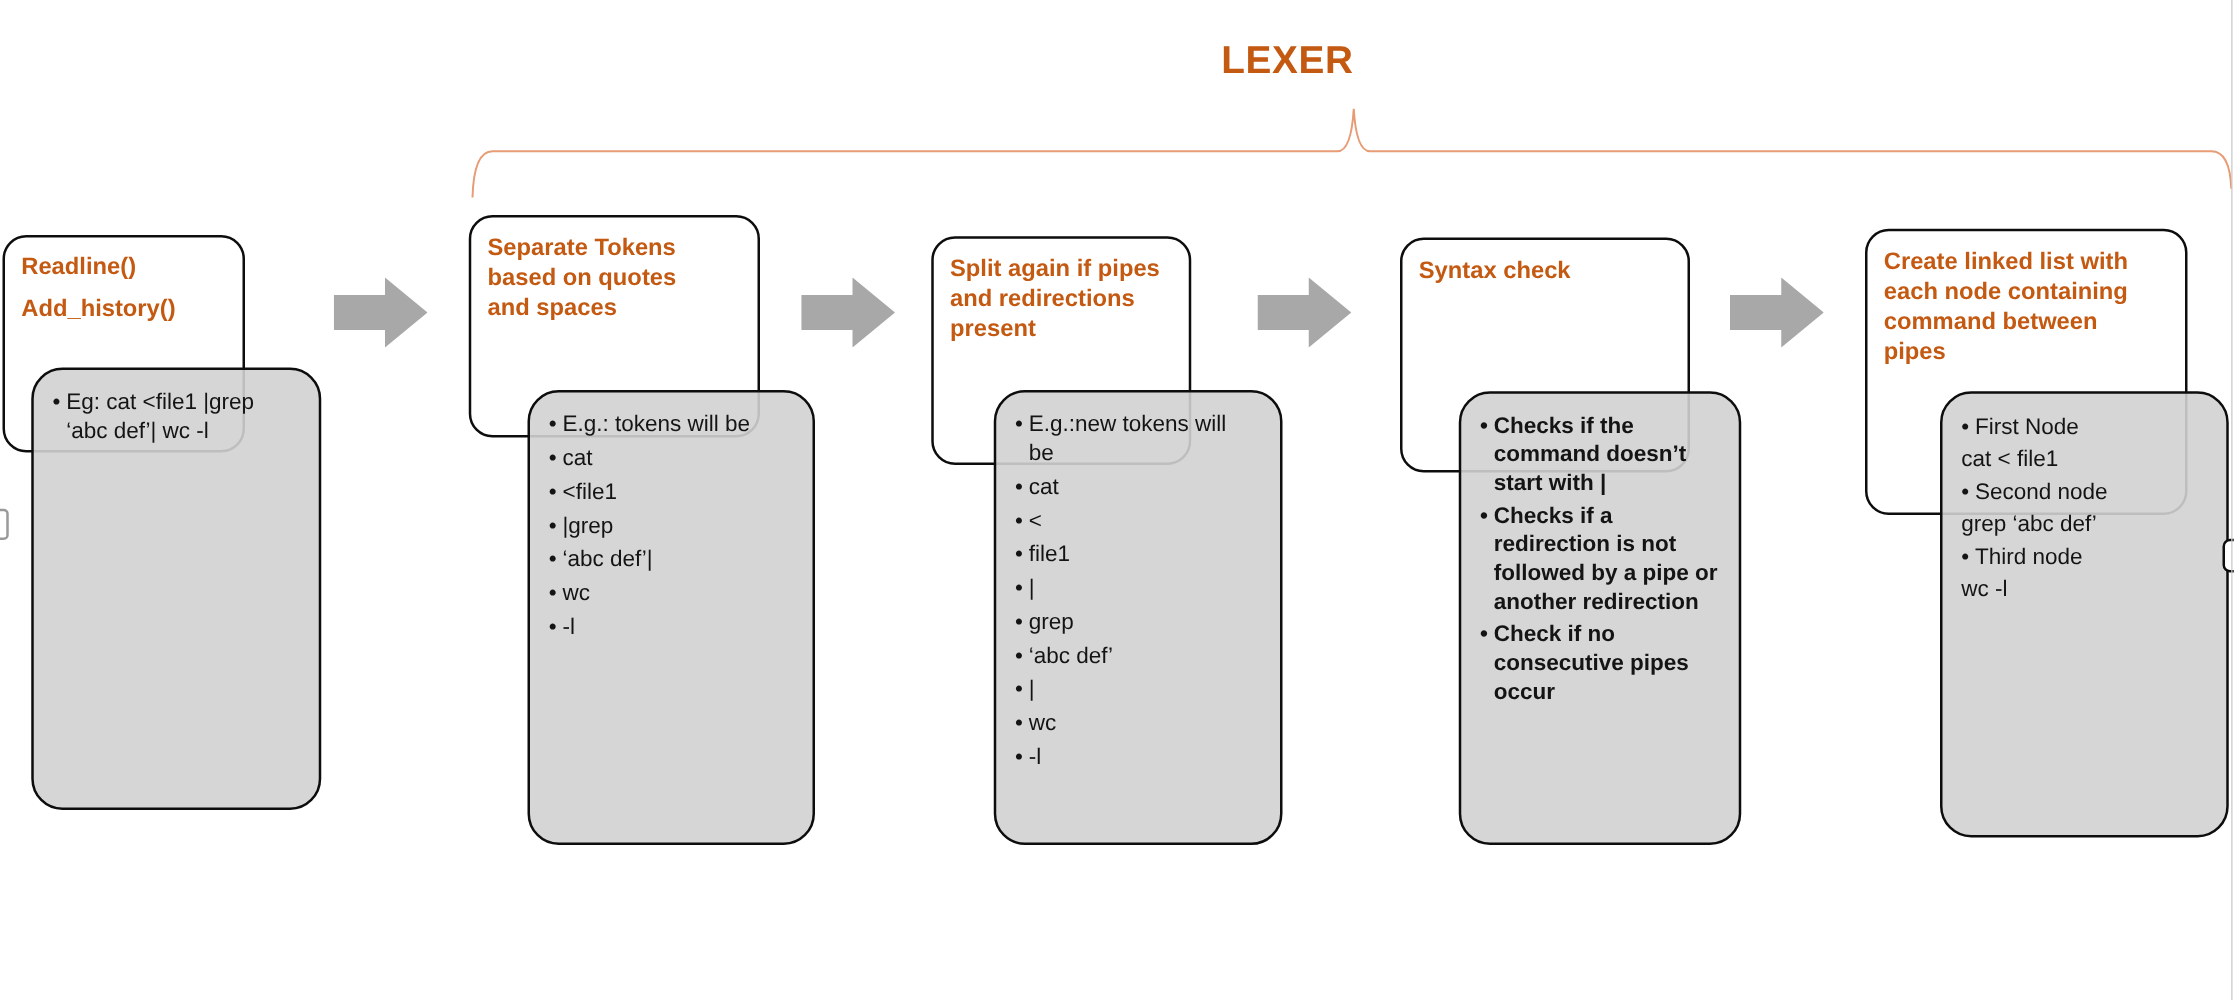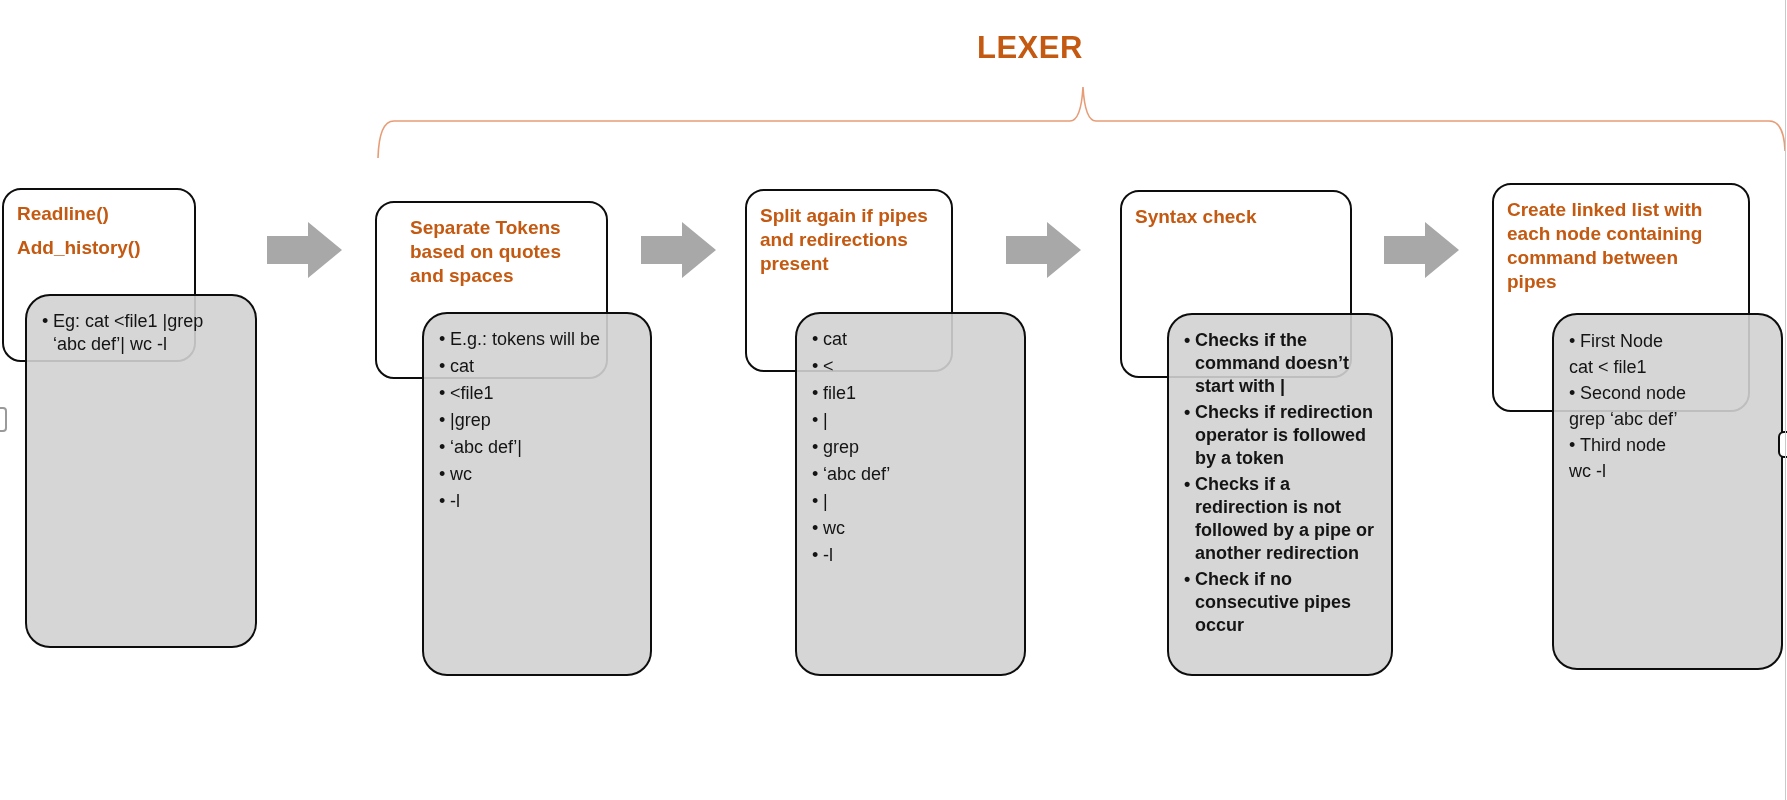--- a/index.html
+++ b/index.html
@@ -29,21 +29,21 @@
   .items{list-style:none;margin:0;padding:14px 6px 0 15px;}
   .item{margin:0 0 4px 0;font-size:18px;line-height:23px;color:#141414;}
   .item .blt{display:inline-block;width:11px;vertical-align:top;}
   .item .txt{display:inline-block;vertical-align:top;white-space:pre-line;max-width:188px;}
   .item.nob{padding-left:0;}
   
   .w1{left:2px;top:188px;width:194px;height:174px;}
   .w1 .wtitle{line-height:34px;padding-top:7px;}
   .g1{left:25px;top:294px;width:232px;height:354px;}
   .g1 .items{padding-top:14px;}
-  .w2{left:375px;top:201px;width:233px;height:178px;padding-left:20px;}
+  .w2{left:375px;top:172px;width:233px;height:178px;}
   .g2{left:422px;top:312px;width:230px;height:364px;}
   .w3{left:745px;top:189px;width:208px;height:183px;}
   .g3{left:795px;top:312px;width:231px;height:364px;}
   .w4{left:1120px;top:190px;width:232px;height:188px;}
   .g4{left:1167px;top:313px;width:226px;height:363px;}
   .g4 .item{margin-bottom:3px;font-weight:bold;}
   .w5{left:1492px;top:183px;width:258px;height:229px;}
   .g5{left:1552px;top:313px;width:231px;height:357px;}
   .g5 .items{}
   .g5 .item{margin-bottom:1px;line-height:25px;}
@@ -108,20 +108,22 @@
   <polygon points="0,14 41,14 41,0 75,28 41,56 41,42 0,42" fill="#A8A8A8"></polygon>
 </svg>
 
 <div class="wbox w3">
   <div class="wtitle">Split again if pipes
 and redirections
 present</div>
 </div>
 <div class="gbox g3">
   <ul class="items">
+      <li class="item"><span class="blt">•</span><span class="txt">E.g.:new tokens will
+be</span></li>
       <li class="item"><span class="blt">•</span><span class="txt">cat</span></li>
       <li class="item"><span class="blt">•</span><span class="txt">&lt;</span></li>
       <li class="item"><span class="blt">•</span><span class="txt">file1</span></li>
       <li class="item"><span class="blt">•</span><span class="txt">|</span></li>
       <li class="item"><span class="blt">•</span><span class="txt">grep</span></li>
       <li class="item"><span class="blt">•</span><span class="txt">‘abc def’</span></li>
       <li class="item"><span class="blt">•</span><span class="txt">|</span></li>
       <li class="item"><span class="blt">•</span><span class="txt">wc</span></li>
       <li class="item"><span class="blt">•</span><span class="txt">-l</span></li>
     </ul>
@@ -132,23 +134,20 @@
 </svg>
 
 <div class="wbox w4">
   <div class="wtitle">Syntax check</div>
 </div>
 <div class="gbox g4">
   <ul class="items">
       <li class="item"><span class="blt">•</span><span class="txt">Checks if the
 command doesn’t
 start with |</span></li>
-      <li class="item"><span class="blt">•</span><span class="txt">Checks if redirection
-operator is followed
-by a token</span></li>
       <li class="item"><span class="blt">•</span><span class="txt">Checks if a
 redirection is not
 followed by a pipe or
 another redirection</span></li>
       <li class="item"><span class="blt">•</span><span class="txt">Check if no
 consecutive pipes
 occur</span></li>
     </ul>
 </div>
 

